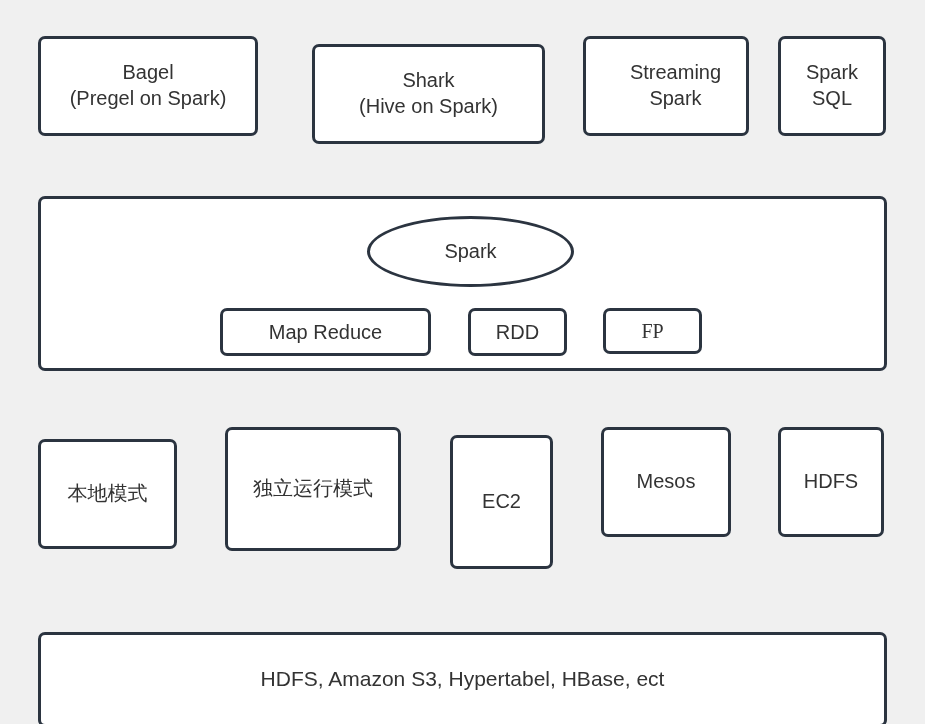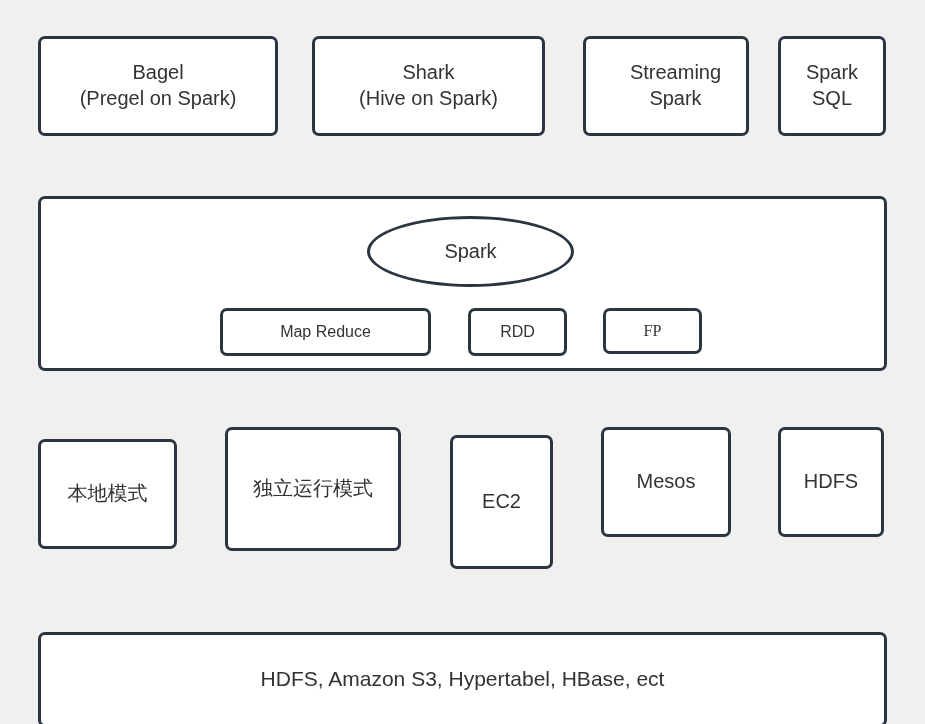--- a/index.html
+++ b/index.html
@@ -28,22 +28,22 @@
     display: flex;
     align-items: center;
     justify-content: center;
     text-align: center;
     line-height: 1.28;
     font-size: 20px;
     color: #333333;
     white-space: pre-line;
   }
   
-  .n-bagel      { left: 38px;  top: 36px;  width: 240px; height: 100px; }
-  .n-shark      { left: 312px; top: 36px;  width: 233px; height: 100px; }
+  .n-bagel      { left: 38px;  top: 36px;  width: 220px; height: 100px; }
+  .n-shark      { left: 312px; top: 44px;  width: 233px; height: 100px; }
   .n-streaming  { left: 583px; top: 36px;  width: 166px; height: 100px; padding-left: 19px; }
   .n-sparksql   { left: 778px; top: 36px;  width: 108px; height: 100px; }
 
   
   .band {
     position: absolute;
     left: 38px;
     top: 196px;
     width: 849px;
     height: 175px;
@@ -70,21 +70,21 @@
   }
   .core-node {
     position: absolute;
     box-sizing: border-box;
     background: #ffffff;
     border: 3px solid #2b3440;
     border-radius: 7px;
     display: flex;
     align-items: center;
     justify-content: center;
-    font-size: 16px;
+    font-size: 20px;
     color: #333333;
   }
   .n-mapreduce { left: 179px; top: 109px; width: 211px; height: 48px; }
   .n-rdd       { left: 427px; top: 109px; width: 99px;  height: 48px; }
   .n-fp        { left: 562px; top: 109px; width: 99px;  height: 46px; font-family: Liberation Serif, serif; }
 
   
   .n-local      { left: 38px;  top: 427px; width: 139px; height: 110px; margin-top: 12px; }
   .n-standalone { left: 225px; top: 427px; width: 176px; height: 124px; }
   .n-ec2        { left: 450px; top: 435px; width: 103px; height: 134px; }

